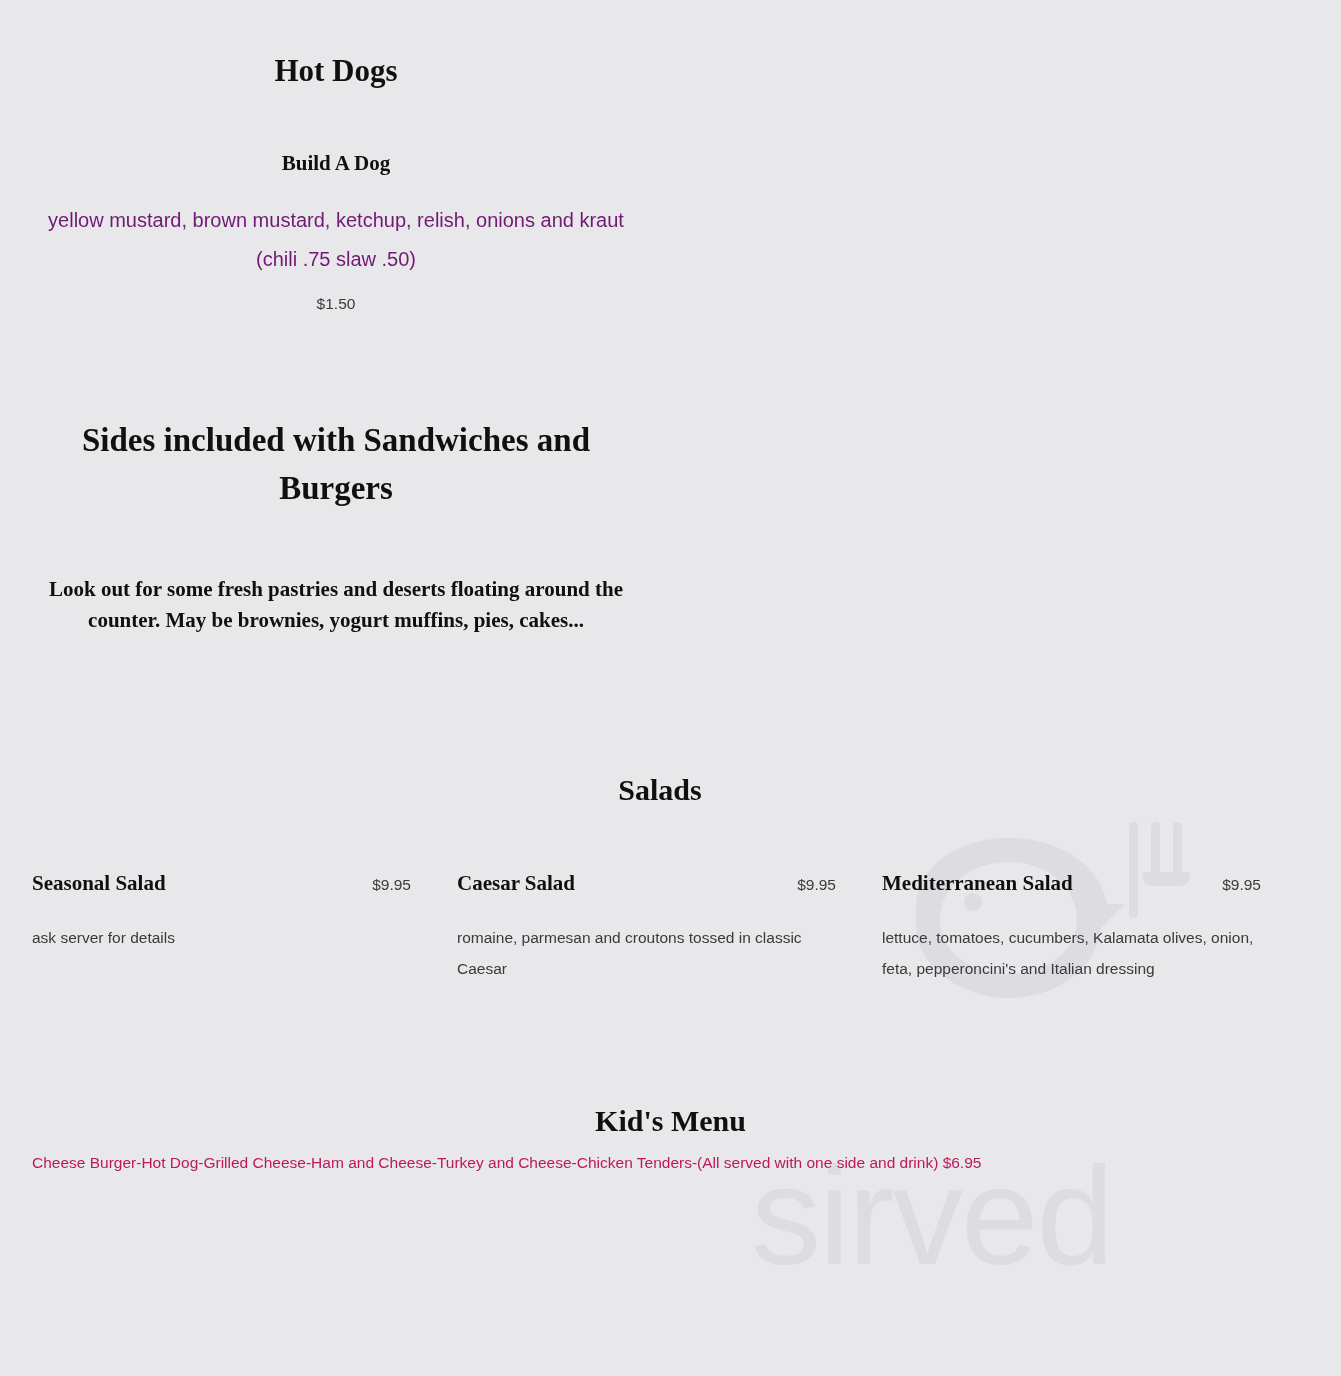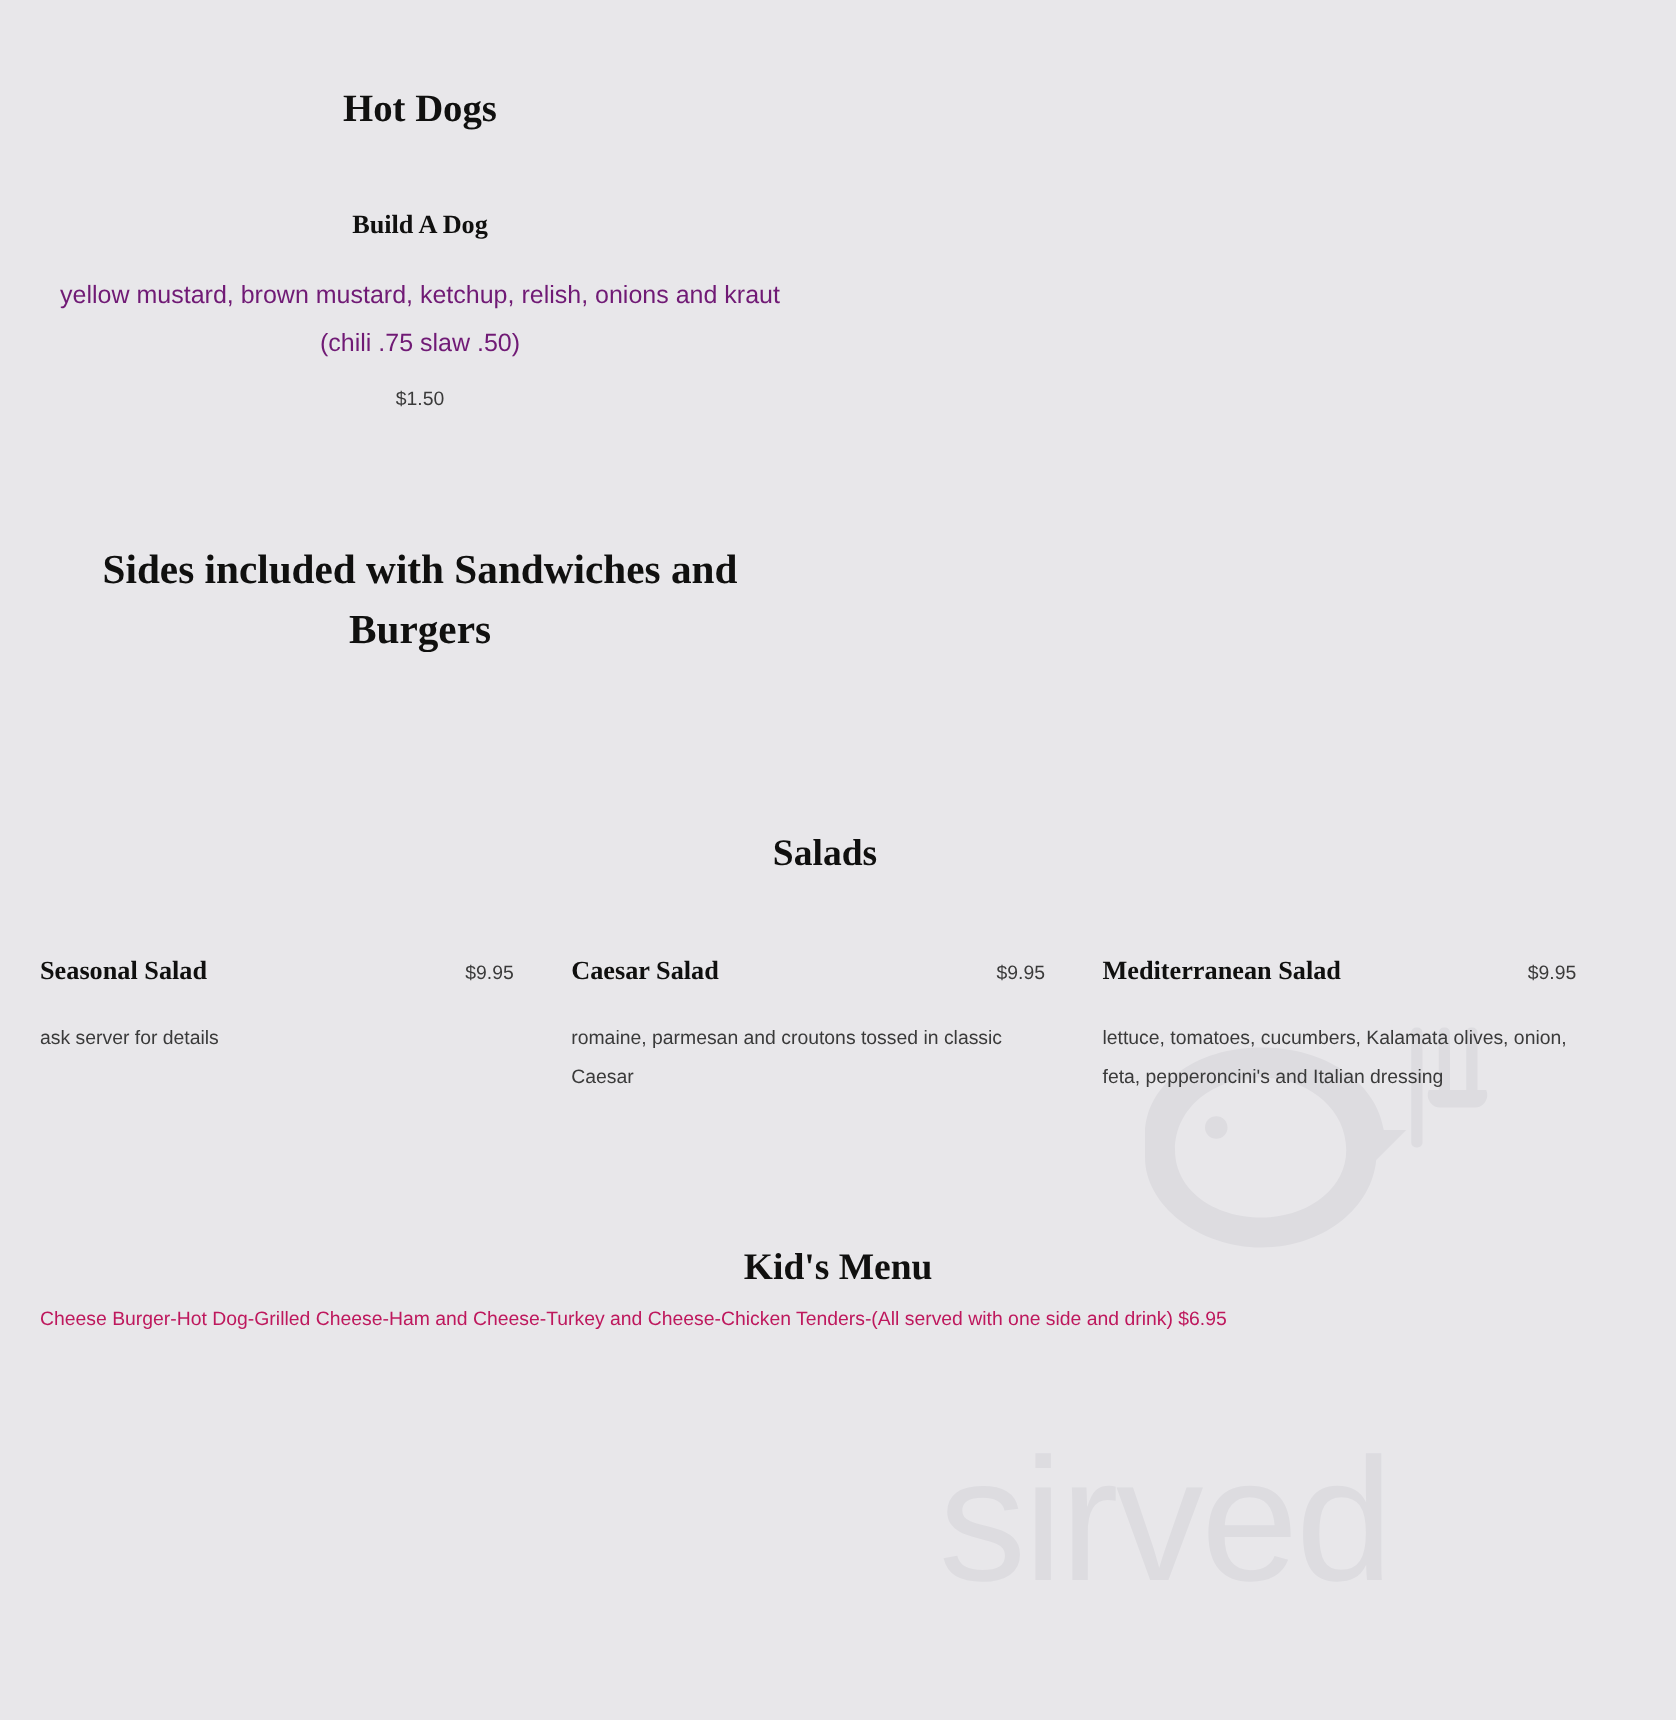--- a/index.html
+++ b/index.html
@@ -64,21 +64,21 @@
     font-family: "Liberation Serif", serif;
     font-weight: bold;
     text-align: center;
     color: #10100f;
     margin: 0;
   }
 
   
   .hotdogs-title {
     font-size: 31px;
-    padding-top: 68px;
+    padding-top: 52px;
     line-height: 1.25;
   }
   .item-name-center {
     font-family: "Liberation Serif", serif;
     font-weight: bold;
     font-size: 21px;
     text-align: center;
     color: #10100f;
     margin-top: 60px;
   }
@@ -200,20 +200,21 @@
     <h2 class="section-title hotdogs-title">Hot Dogs</h2>
     <div>
       <div class="item-name-center">Build A Dog</div>
       <div class="item-desc-center">yellow mustard, brown mustard, ketchup, relish, onions and kraut (chili .75 slaw .50)</div>
       <div class="item-price-center">$1.50</div>
     </div>
   </section>
 
   <section class="section col-narrow sides-wrap">
     <h2 class="section-title sides-title">Sides included with Sandwiches and Burgers</h2>
+    <div class="pastries-note">Look out for some fresh pastries and deserts floating around the counter. May be brownies, yogurt muffins, pies, cakes...</div>
   </section>
 
   <section class="section salads-wrap">
     <h2 class="section-title salads-title">Salads</h2>
     <div class="salad-cols">
 
       <div class="salad-col">
         <div class="salad-head">
           <span class="salad-name">Seasonal Salad</span>
           <span class="salad-price">$9.95</span>

